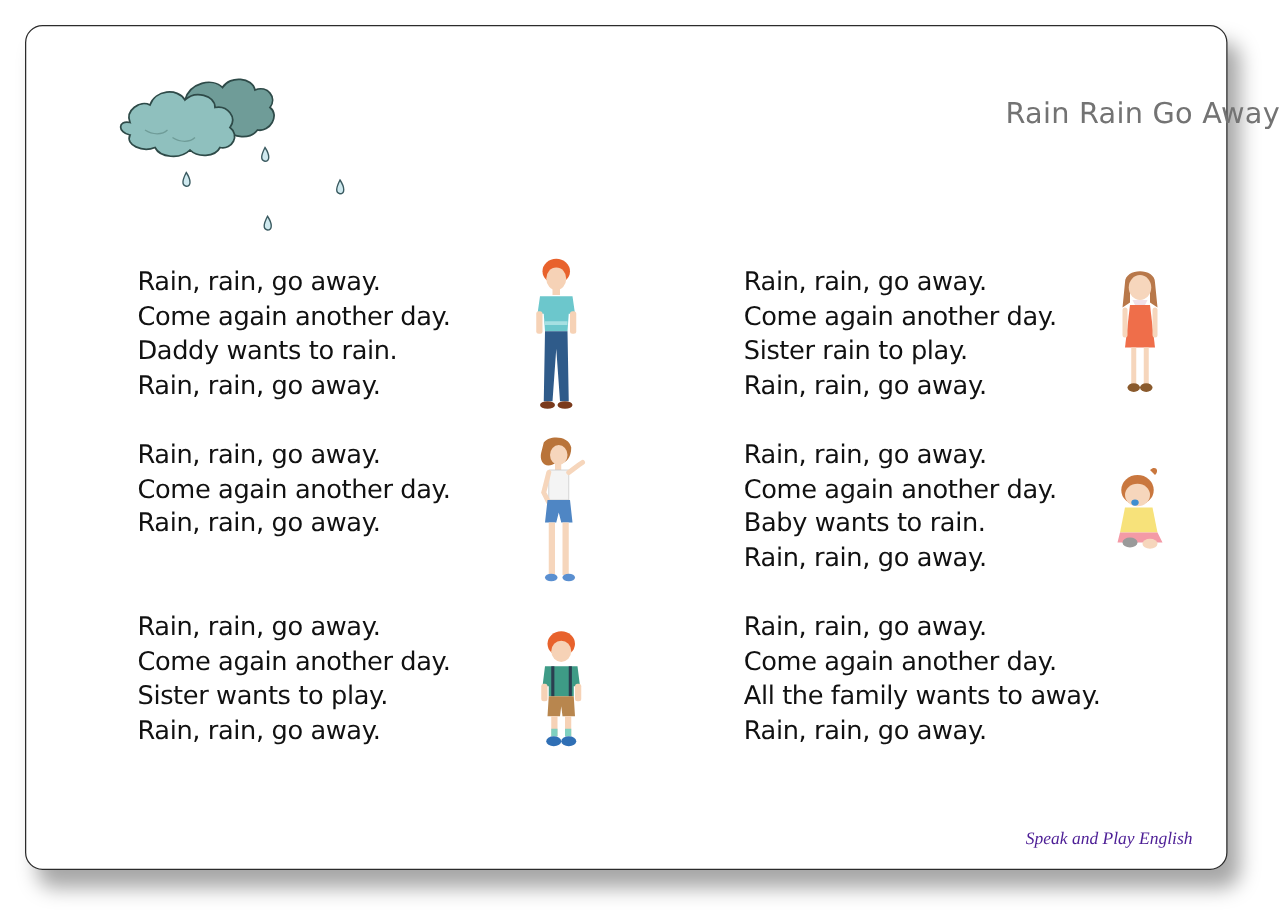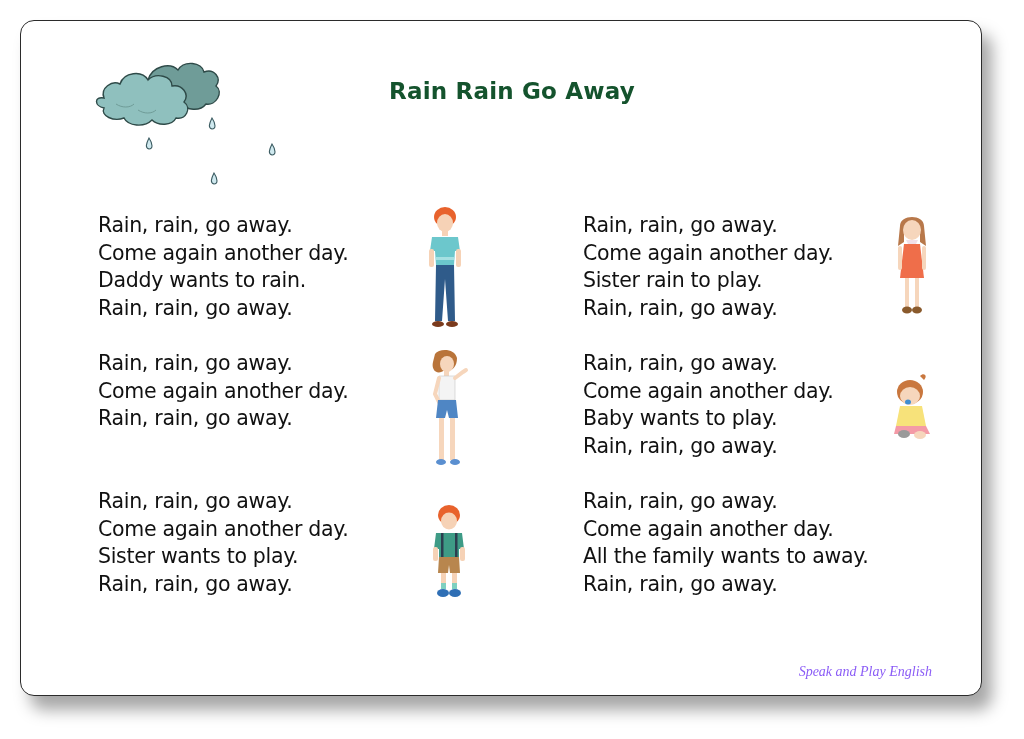--- a/index.html
+++ b/index.html
@@ -17,49 +17,49 @@
       background: #ffffff;
       border: 1px solid #2b2b2b;
       border-radius: 14px;
       box-shadow: 10px 14px 16px rgba(0,0,0,0.35);
       box-sizing: border-box;
     }
     .title {
       position: absolute;
       left: 0; right: 0;
       top: 78px;
-      text-align: center;
+      text-align: right;
       font-family: "DejaVu Sans", sans-serif;
-      font-weight: bold;
+      font-weight: normal;
       font-size: 23px;
-      color: #14532d;
+      color: #737373;
       letter-spacing: 0.2px;
     }
     .cloud {
       position: absolute;
       left: 86px; top: 58px;
       width: 200px; height: 140px;
     }
     .verse {
       position: absolute;
       font-family: "DejaVu Sans", sans-serif;
       font-size: 20.5px;
       line-height: 27.5px;
       color: #111;
       letter-spacing: -0.3px;
     }
-    .verse .line { display: block; white-space: nowrap; }
+    .verse .line { display: block; white-space: nowrap; margin-left: 12px; }
     .figure { position: absolute; }
     .credit {
       position: absolute;
-      right: 92px; top: 664px;
+      right: 70px; top: 664px;
       font-family: "Liberation Serif", "DejaVu Serif", serif;
       font-style: italic;
       font-size: 14px;
-      color: #8b5cf6;
+      color: #4c1d95;
     }
   </style>
 </head>
 <body>
 
 <div class="card"></div>
 
 <svg class="cloud" viewBox="0 0 200 140" xmlns="http://www.w3.org/2000/svg">
   <g stroke="#2e4a48" stroke-width="1.4">
     <path d="M62 22 C66 8 84 4 92 12 C98 2 116 4 118 14 C128 10 136 20 130 28 C138 34 130 48 120 46 C114 54 100 52 96 46 L70 40 Z" fill="#6f9c98"></path>
@@ -96,21 +96,21 @@
 
 <div class="verse" style="left:583px; top:212px;">
   <span class="line">Rain, rain, go away.</span>
   <span class="line">Come again another day.</span>
   <span class="line">Sister rain to play.</span>
   <span class="line">Rain, rain, go away.</span>
 </div>
 <div class="verse" style="left:583px; top:350px;">
   <span class="line">Rain, rain, go away.</span>
   <span class="line">Come again another day.</span>
-  <span class="line">Baby wants to play.</span>
+  <span class="line">Baby wants to rain.</span>
   <span class="line">Rain, rain, go away.</span>
 </div>
 <div class="verse" style="left:583px; top:488px;">
   <span class="line">Rain, rain, go away.</span>
   <span class="line">Come again another day.</span>
   <span class="line">All the family wants to away.</span>
   <span class="line">Rain, rain, go away.</span>
 </div>
 
 <svg class="figure" style="left:420px; top:203px;" width="50" height="128" viewBox="0 0 50 128" xmlns="http://www.w3.org/2000/svg">

